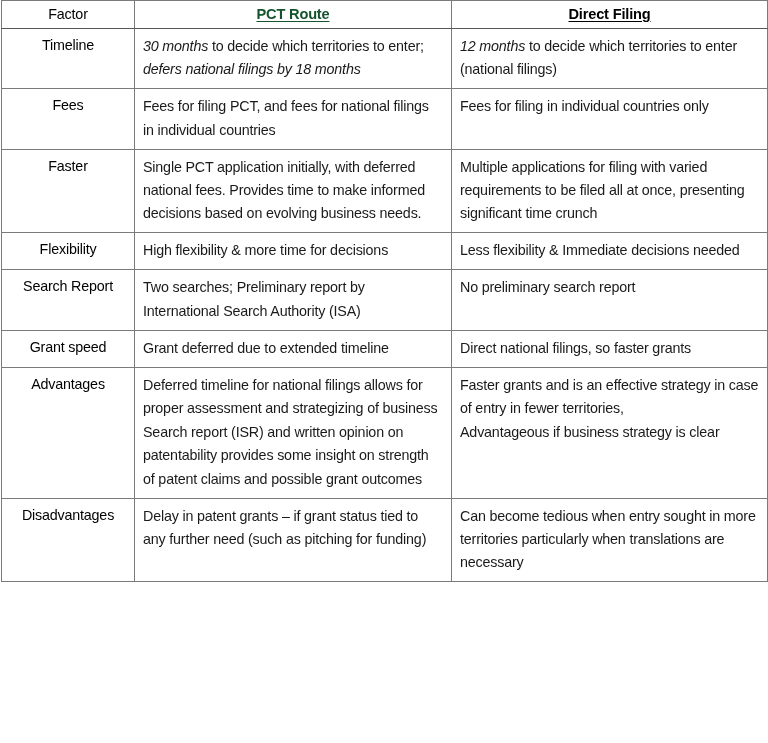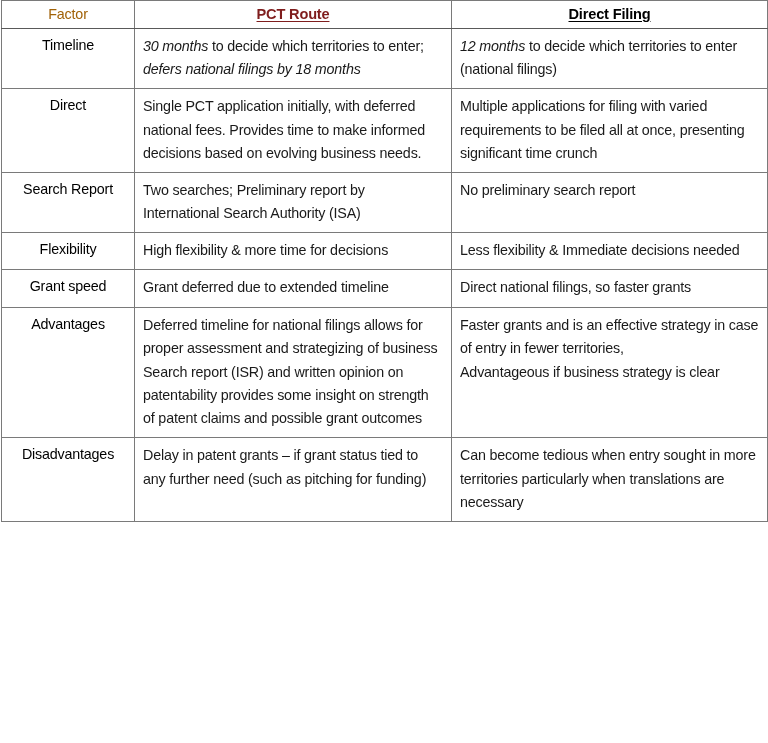--- a/index.html
+++ b/index.html
@@ -43,21 +43,21 @@
     padding-top: 3px;
     padding-bottom: 3px;
     line-height: 1.45;
     border-bottom: 1px solid #595959;
     text-align: center;
     vertical-align: middle;
   }
   .th-factor {
     font-weight: bold;
     font-size: 14.6px;
-    color: #a16207;
+    color: #000000;
   }
   .th-link {
     color: #3d7f94;
     font-weight: bold;
     font-size: 14.6px;
     text-decoration: underline;
     text-underline-offset: 2px;
   }
 
   
@@ -94,62 +94,71 @@
 <table id="comparison-table">
   <colgroup>
     <col class="col-factor">
     <col class="col-pct">
     <col class="col-direct">
   </colgroup>
   <thead>
     <tr>
       <th class="th-factor">Factor</th>
       <th>
-        <span class="th-link" style="color: #7f1d1d;">PCT Route</span>
+        <span class="th-link" style="color: #14532d;">PCT Route</span>
       </th>
       <th>
         <span class="th-link" style="color: #000000;">Direct Filing</span>
       </th>
     </tr>
   </thead>
   <tbody id="table-body">
       <tr>
         <td class="row-label">Timeline</td>
         <td class="cell-body">
           <p><span class="emph">30 months</span><span> to decide which territories to enter; </span><span class="emph">defers national filings by 18 months</span></p>
         </td>
         <td class="cell-body">
           <p><span class="emph">12 months</span><span> to decide which territories to enter (national filings)</span></p>
         </td>
       </tr>
       <tr>
-        <td class="row-label">Direct</td>
+        <td class="row-label">Fees</td>
+        <td class="cell-body">
+          <p><span>Fees for filing PCT, and fees for national filings in individual countries</span></p>
+        </td>
+        <td class="cell-body">
+          <p><span>Fees for filing in individual countries only</span></p>
+        </td>
+      </tr>
+      <tr>
+        <td class="row-label">Faster</td>
         <td class="cell-body">
           <p><span>Single PCT application initially, with deferred national fees. Provides time to make informed decisions based on evolving business needs.</span></p>
         </td>
         <td class="cell-body">
           <p><span>Multiple applications for filing with varied requirements to be filed all at once, presenting significant time crunch</span></p>
+        </td>
+      </tr>
+      <tr>
+        <td class="row-label">Flexibility</td>
+        <td class="cell-body">
+          <p><span>High flexibility &amp; more time for decisions</span></p>
+        </td>
+        <td class="cell-body">
+          <p><span>Less flexibility &amp; Immediate decisions needed</span></p>
         </td>
       </tr>
       <tr>
         <td class="row-label">Search Report</td>
         <td class="cell-body">
           <p><span>Two searches; Preliminary report by International Search Authority (ISA)</span></p>
         </td>
         <td class="cell-body">
           <p><span>No preliminary search report</span></p>
-        </td>
-      </tr>
-      <tr>
-        <td class="row-label">Flexibility</td>
-        <td class="cell-body">
-          <p><span>High flexibility &amp; more time for decisions</span></p>
-        </td>
-        <td class="cell-body">
-          <p><span>Less flexibility &amp; Immediate decisions needed</span></p>
         </td>
       </tr>
       <tr>
         <td class="row-label">Grant speed</td>
         <td class="cell-body">
           <p><span>Grant deferred due to extended timeline</span></p>
         </td>
         <td class="cell-body">
           <p><span>Direct national filings, so faster grants</span></p>
         </td>

